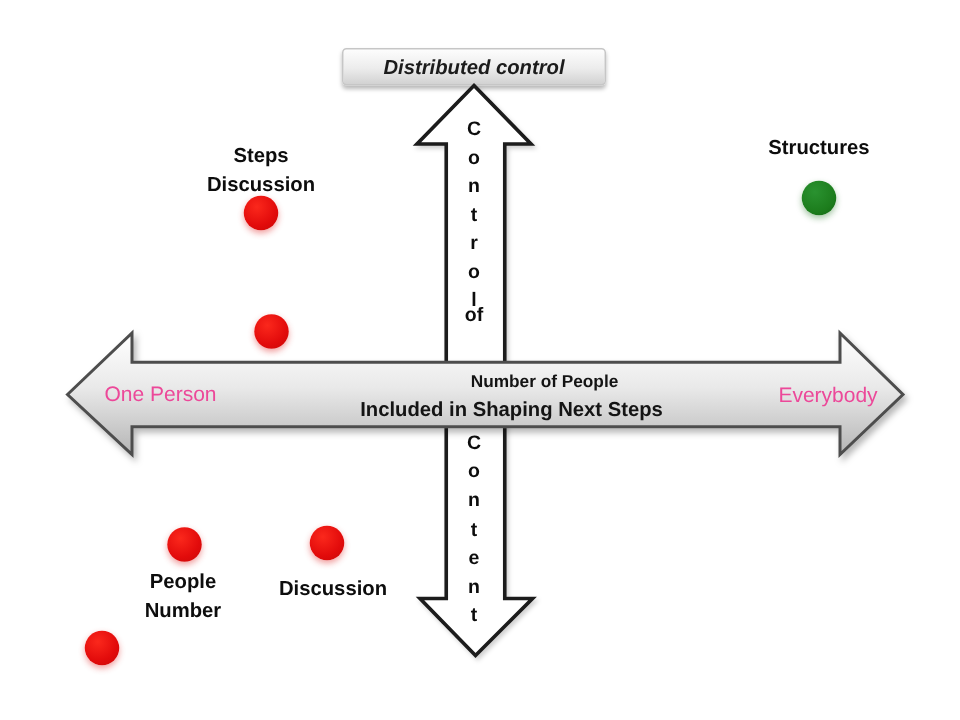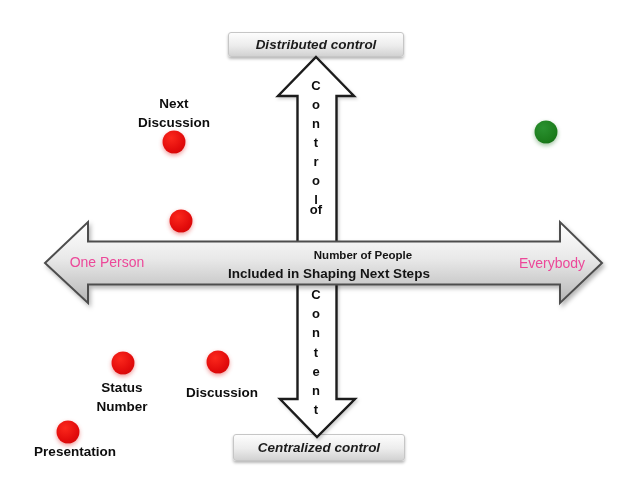--- a/index.html
+++ b/index.html
@@ -61,23 +61,20 @@
   }
 </style>
 </head>
 <body>
 
 <div id="canvas">
 
   <div id="top-box" class="axis-box">
     <span>Distributed control</span>
   </div>
-  <div id="bottom-box" class="axis-box">
-    <span>Centralized control</span>
-  </div>
 
   <svg id="arrow-layer" viewBox="0 0 640 480" aria-hidden="true">
     <defs>
       <linearGradient id="hgrad" x1="0" y1="0" x2="0" y2="1">
         <stop offset="0" stop-color="#ffffff"></stop>
         <stop offset="0.45" stop-color="#e9e9e9"></stop>
         <stop offset="1" stop-color="#b5b5b5"></stop>
       </linearGradient>
       <filter id="softshadow" x="-20%" y="-20%" width="140%" height="140%">
         <feDropShadow dx="2" dy="3" stdDeviation="2" flood-color="#000000" flood-opacity="0.28"></feDropShadow>
@@ -110,37 +107,35 @@
     <span>n</span>
     <span>t</span>
     <span>e</span>
     <span>n</span>
     <span>t</span>
   </div>
 
   <div class="axis-end-label" style="left:107px;top:262px;">One Person</div>
   <div class="axis-end-label" style="left:552px;top:263px;">Everybody</div>
   <div id="axis-center-line1" class="axis-center-label" style="left:341px;top:255px;margin-left:22px;">Number of People</div>
-  <div id="axis-center-line2" class="axis-center-label" style="left:329px;top:273px;">Included in Shaping Next Steps</div>
+  <div id="axis-center-line2" class="axis-center-label" style="left:341px;top:273px;">Included in Shaping Next Steps</div>
 
   <div class="plabel" style="left:174px;top:113px;">
-    <div>Next</div>
+    <div>Steps</div>
     <div>Discussion</div>
   </div>
   <div class="plabel" style="left:122px;top:397px;">
-    <div>Status</div>
+    <div>People</div>
     <div>Number</div>
   </div>
   <div class="plabel" style="left:222px;top:392px;">
     <div>Discussion</div>
   </div>
-  <div class="plabel" style="left:75px;top:451px;">
-    <div>Presentation</div>
-  </div>
   <div class="plabel" style="left:546px;top:98px;">
+    <div>Structures</div>
   </div>
 
   <div class="dot red" style="left:174px;top:142px;"></div>
   <div class="dot red" style="left:181px;top:221px;"></div>
   <div class="dot red" style="left:123px;top:363px;"></div>
   <div class="dot red" style="left:218px;top:362px;"></div>
   <div class="dot red" style="left:68px;top:432px;"></div>
   <div class="dot green" style="left:546px;top:132px;"></div>
 
 </div>

